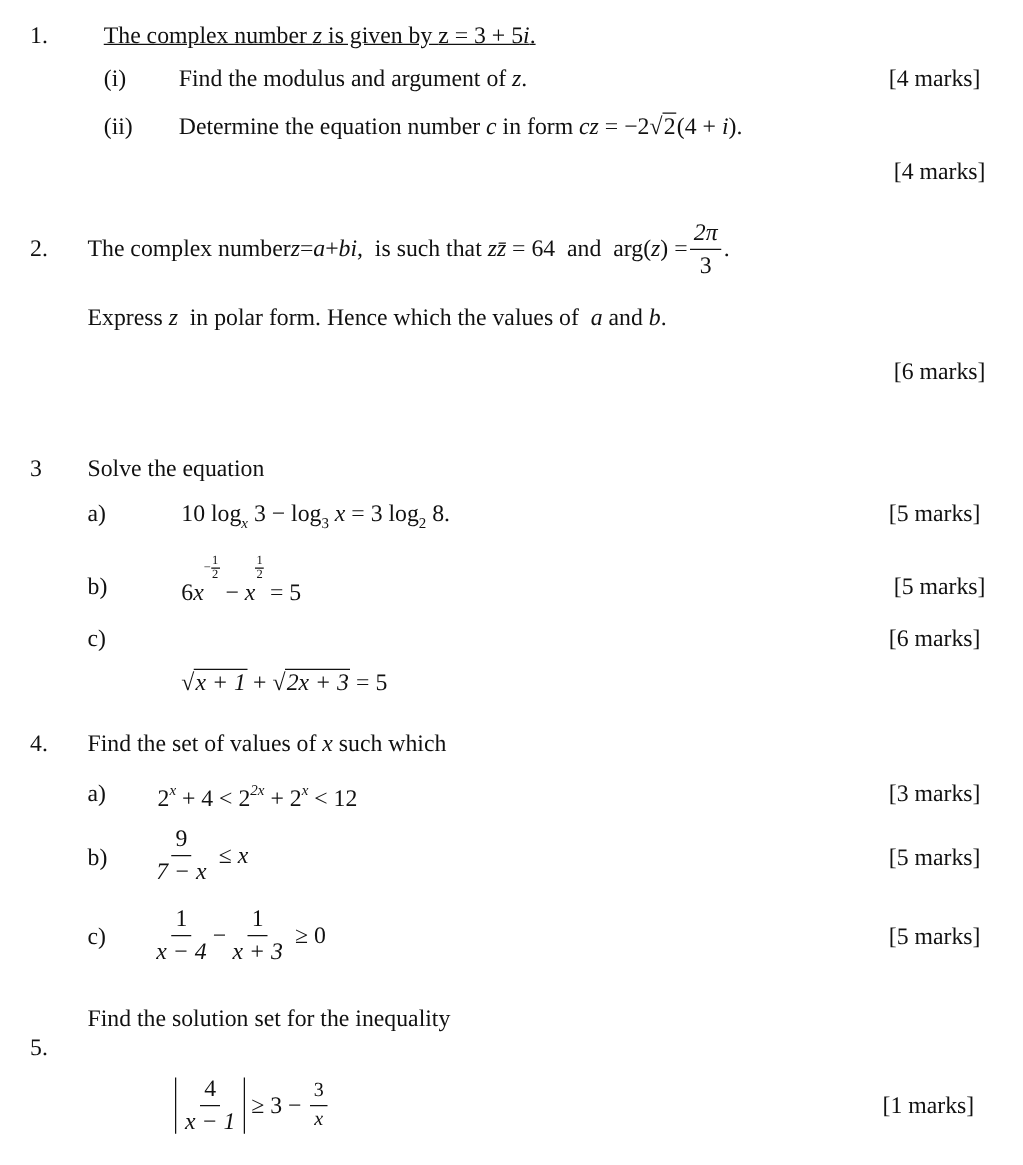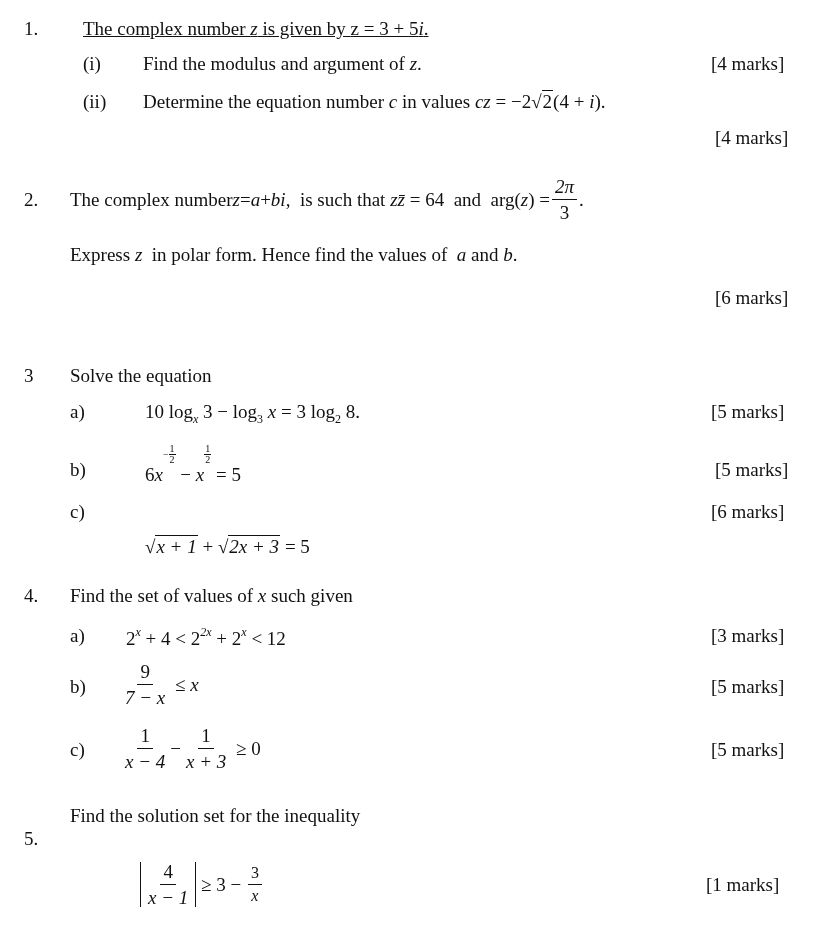--- a/index.html
+++ b/index.html
@@ -28,21 +28,21 @@
 </div>
 
 <div class="abs" style="left:83px; top:54px;">(i)</div>
 <div class="abs" style="left:143px; top:54px;">
   <span>Find the modulus and argument of </span><i>z</i><span>.</span>
 </div>
 <div class="marks" style="left:711px; top:54px;">[4 marks]</div>
 
 <div class="abs" style="left:83px; top:92px;">(ii)</div>
 <div class="abs" style="left:143px; top:92px;">
-  <span>Determine the equation number </span><i>c</i><span> in values </span><i>cz</i><span> = −2</span><span class="sqrt">√<span class="rad">2</span></span><span>(4 + </span><i>i</i><span>).</span>
+  <span>Determine the equation number </span><i>c</i><span> in form </span><i>cz</i><span> = −2</span><span class="sqrt">√<span class="rad">2</span></span><span>(4 + </span><i>i</i><span>).</span>
 </div>
 <div class="marks" style="left:715px; top:128px;">[4 marks]</div>
 
 <div class="abs" style="left:24px; top:190px;">2.</div>
 <div class="abs" style="left:70px; top:176px; display:flex; align-items:center; height:46px;">
   <span>The complex number </span>
   <i>z</i>
     <span> = </span>
     <i>a</i>
     <span> + </span>
@@ -51,21 +51,21 @@
     <i>zz̄</i>
     <span style="white-space:pre"> = 64  and  arg(</span>
     <i>z</i>
     <span>) = </span>
   <span class="frac">
       <span class="num it">2π</span>
       <span class="den">3</span>
     </span>
     <span>.</span>
 </div>
-<div class="abs" style="left:70px; top:245px; white-space:pre;"><span>Express </span><i>z</i><span>  in polar form. Hence find the values of  </span><i>a</i><span> and </span><i>b</i><span>.</span></div>
+<div class="abs" style="left:70px; top:245px; white-space:pre;"><span>Express </span><i>z</i><span>  in polar form. Hence which the values of  </span><i>a</i><span> and </span><i>b</i><span>.</span></div>
 <div class="marks" style="left:715px; top:288px;">[6 marks]</div>
 
 <div class="abs" style="left:24px; top:366px;">3</div>
 <div class="abs" style="left:70px; top:366px;">Solve the equation</div>
 
 <div class="abs" style="left:70px; top:402px;">a)</div>
 <div class="abs" style="left:145px; top:402px;">
   <span>10 log</span><span class="sub it">x</span><span> 3 − log</span><span class="sub">3</span> <i>x</i><span> = 3 log</span><span class="sub">2</span><span> 8.</span>
 </div>
 <div class="marks" style="left:711px; top:402px;">[5 marks]</div>
@@ -94,21 +94,21 @@
 <div class="marks" style="left:715px; top:460px;">[5 marks]</div>
 
 <div class="abs" style="left:70px; top:502px;">c)</div>
 <div class="abs" style="left:145px; top:500px;margin-top:37px;">
   <span class="sqrt">√<span class="rad it">x + 1</span></span><span style="white-space:pre"> + </span><span class="sqrt">√<span class="rad it">2x + 3</span></span><span style="white-space:pre"> = 5</span>
 </div>
 <div class="marks" style="left:711px; top:502px;">[6 marks]</div>
 
 <div class="abs" style="left:24px; top:586px;">4.</div>
 <div class="abs" style="left:70px; top:586px;">
-  <span>Find the set of values of </span><i>x</i><span> such given</span>
+  <span>Find the set of values of </span><i>x</i><span> such which</span>
 </div>
 
 <div class="abs" style="left:70px; top:626px;">a)</div>
 <div class="abs" style="left:126px; top:626px;">
   <span>2</span><span class="sup it">x</span><span> + 4 &lt; 2</span><span class="sup it">2x</span><span> + 2</span><span class="sup it">x</span><span> &lt; 12</span>
 </div>
 <div class="marks" style="left:711px; top:626px;">[3 marks]</div>
 
 <div class="abs" style="left:70px; top:677px;">b)</div>
 <div class="abs" style="left:120px; top:662px; display:flex; align-items:center;">

